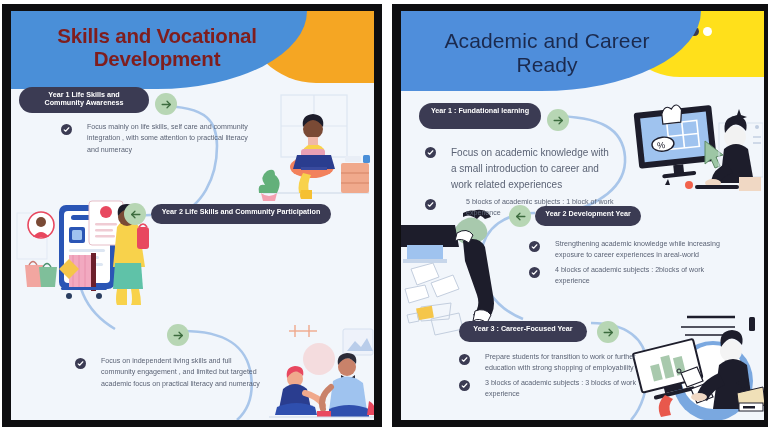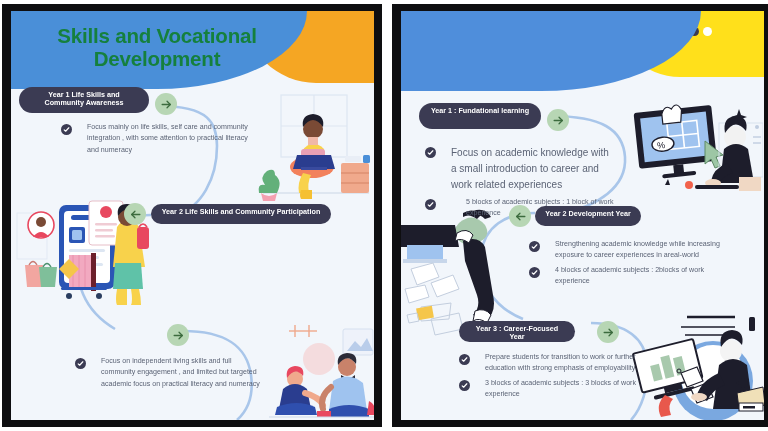--- a/index.html
+++ b/index.html
@@ -61,21 +61,21 @@
     width: 300px; height: 80px;
     background: #4f8edb;
     border-bottom-right-radius: 160px 80px;
   }
   .slide-title {
     position: absolute;
     z-index: 3;
     left: 10px; top: 14px;
     width: 272px;
     text-align: center;
-    color: #15803d;
+    color: #7f1d1d;
     font-weight: bold;
     font-size: 20.5px;
     line-height: 1.12;
     letter-spacing: -0.2px;
   }
   .slide-title.light {
     font-weight: normal;
     font-size: 21px;
     color: #1b2a4e;
     top: 18px;
@@ -295,20 +295,21 @@
 
   <div class="slide">
     <div class="slide-inner">
 
       <div class="hdr-accent yellow"></div>
       <div class="hdr-dots">
         <span class="d1"></span>
         <span class="d2"></span>
       </div>
       <div class="hdr-band b2"></div>
+      <div class="slide-title light">Academic and Career Ready</div>
 
       <svg class="flow" viewBox="0 0 363 409">
         <path d="M150,105 C200,105 222,118 224,146 C226,176 196,196 160,202" fill="none" stroke="#a9c6ea" stroke-width="2.6"></path>
         <path d="M134,202 C104,202 84,216 80,242 C76,270 92,296 122,308" fill="none" stroke="#a9c6ea" stroke-width="2.6"></path>
         <path d="M190,312 C226,312 244,328 246,352 C248,378 240,398 230,409" fill="none" stroke="#a9c6ea" stroke-width="2.6"></path>
       </svg>
 
       <svg class="illus" style="left:232px; top:82px;" width="130" height="112" viewBox="0 0 130 112">
         <g transform="rotate(-6 60 50)">
           <rect x="4" y="14" width="78" height="56" rx="3" fill="#1d1d2b"></rect>
@@ -411,38 +412,38 @@
         <div class="bullet">
           <span class="tick">
             <svg width="7" height="7" viewBox="0 0 24 24" fill="none" stroke="#fff" stroke-width="4" stroke-linecap="round" stroke-linejoin="round">
                 <polyline points="4,13 9,18 20,6"></polyline>
               </svg>
           </span>
           <span class="btxt" style="font-size:7.1px;"> 4 blocks of academic subjects : 2blocks of work experience</span>
         </div>
       </div>
 
-      <div class="pill" style="left:58px; top:310px; width:116px; height:21px; font-size:7.2px;">
+      <div class="pill" style="left:58px; top:310px; width:128px; height:21px; font-size:7.2px;">
         <span>Year 3 : Career-Focused Year</span>
       </div>
       <div class="arrow-circle" style="left:196px; top:310px;">
         <svg width="13" height="13" viewBox="0 0 24 24" fill="none" stroke="#3c6b3e" stroke-width="2.4" stroke-linecap="round" stroke-linejoin="round">
           <line x1="4" y1="12" x2="19" y2="12"></line>
             <polyline points="13,6 19,12 13,18"></polyline>
         </svg>
       </div>
 
       <div class="bullets" style="left:58px; top:341px; width:184px;">
         <div class="bullet">
           <span class="tick">
             <svg width="7" height="7" viewBox="0 0 24 24" fill="none" stroke="#fff" stroke-width="4" stroke-linecap="round" stroke-linejoin="round">
                 <polyline points="4,13 9,18 20,6"></polyline>
               </svg>
           </span>
-          <span class="btxt" style="font-size:7.1px;">Prepare students for transition to work or further education  with strong emphasis of employability</span>
+          <span class="btxt" style="font-size:7.1px;">Prepare students for transition to work or further education  with strong shopping of employability</span>
         </div>
         <div class="bullet">
           <span class="tick">
             <svg width="7" height="7" viewBox="0 0 24 24" fill="none" stroke="#fff" stroke-width="4" stroke-linecap="round" stroke-linejoin="round">
                 <polyline points="4,13 9,18 20,6"></polyline>
               </svg>
           </span>
           <span class="btxt" style="font-size:7.1px;">3 blocks of academic subjects : 3 blocks of work experience</span>
         </div>
       </div>

